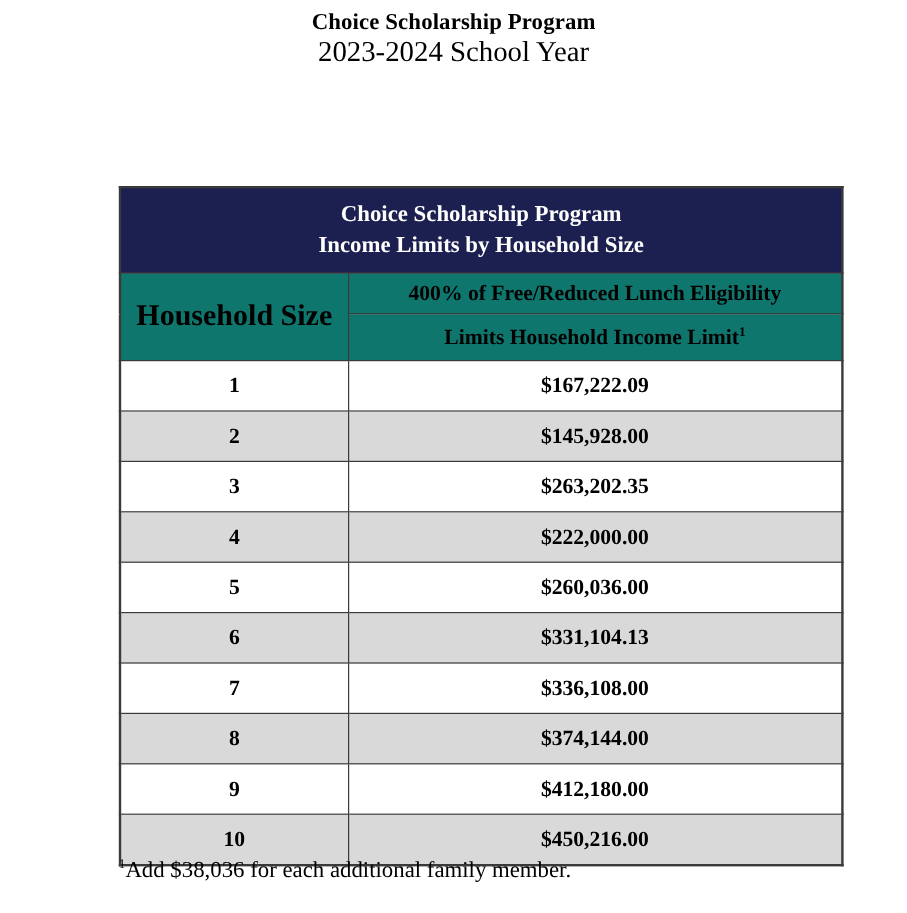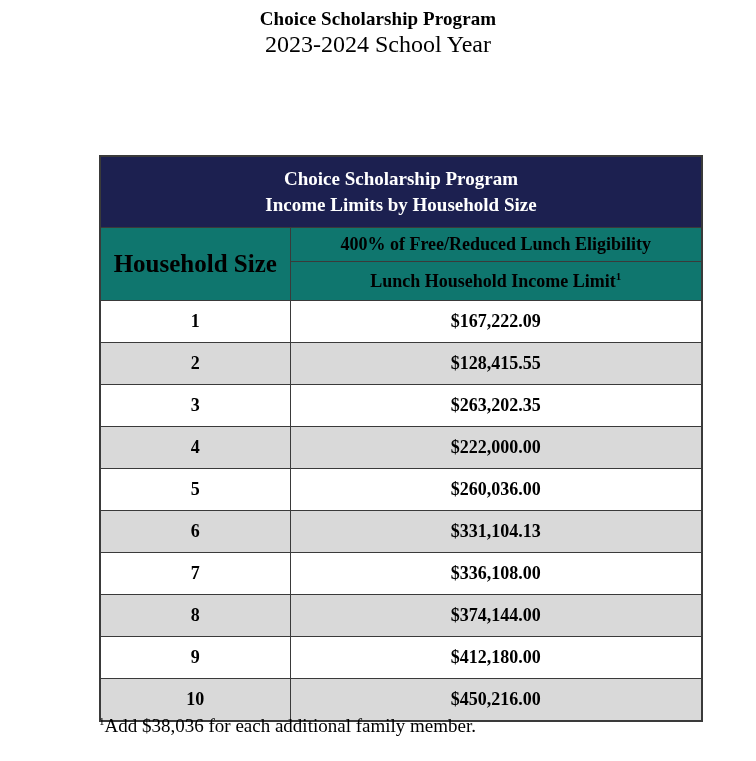--- a/index.html
+++ b/index.html
@@ -145,31 +145,31 @@
         <th class="banner-cell" colspan="2">
           <span class="bl1">Choice Scholarship Program</span>
           <span class="bl2">Income Limits by Household Size</span>
         </th>
       </tr>
       <tr>
         <th class="subhead subhead-left" rowspan="2">Household Size</th>
         <th class="subhead subhead-top">400% of Free/Reduced Lunch Eligibility</th>
       </tr>
       <tr>
-        <th class="subhead subhead-bottom"><span>Lunch Household Income Limit</span><sup class="fn">1</sup></th>
+        <th class="subhead subhead-bottom"><span>Limits Household Income Limit</span><sup class="fn">1</sup></th>
       </tr>
     </thead>
     <tbody>
       <tr class="row-white">
         <td>1</td>
         <td>$167,222.09</td>
       </tr>
       <tr class="row-gray">
         <td>2</td>
-        <td>$128,415.55</td>
+        <td>$145,928.00</td>
       </tr>
       <tr class="row-white">
         <td>3</td>
         <td>$263,202.35</td>
       </tr>
       <tr class="row-gray">
         <td>4</td>
         <td>$222,000.00</td>
       </tr>
       <tr class="row-white">

